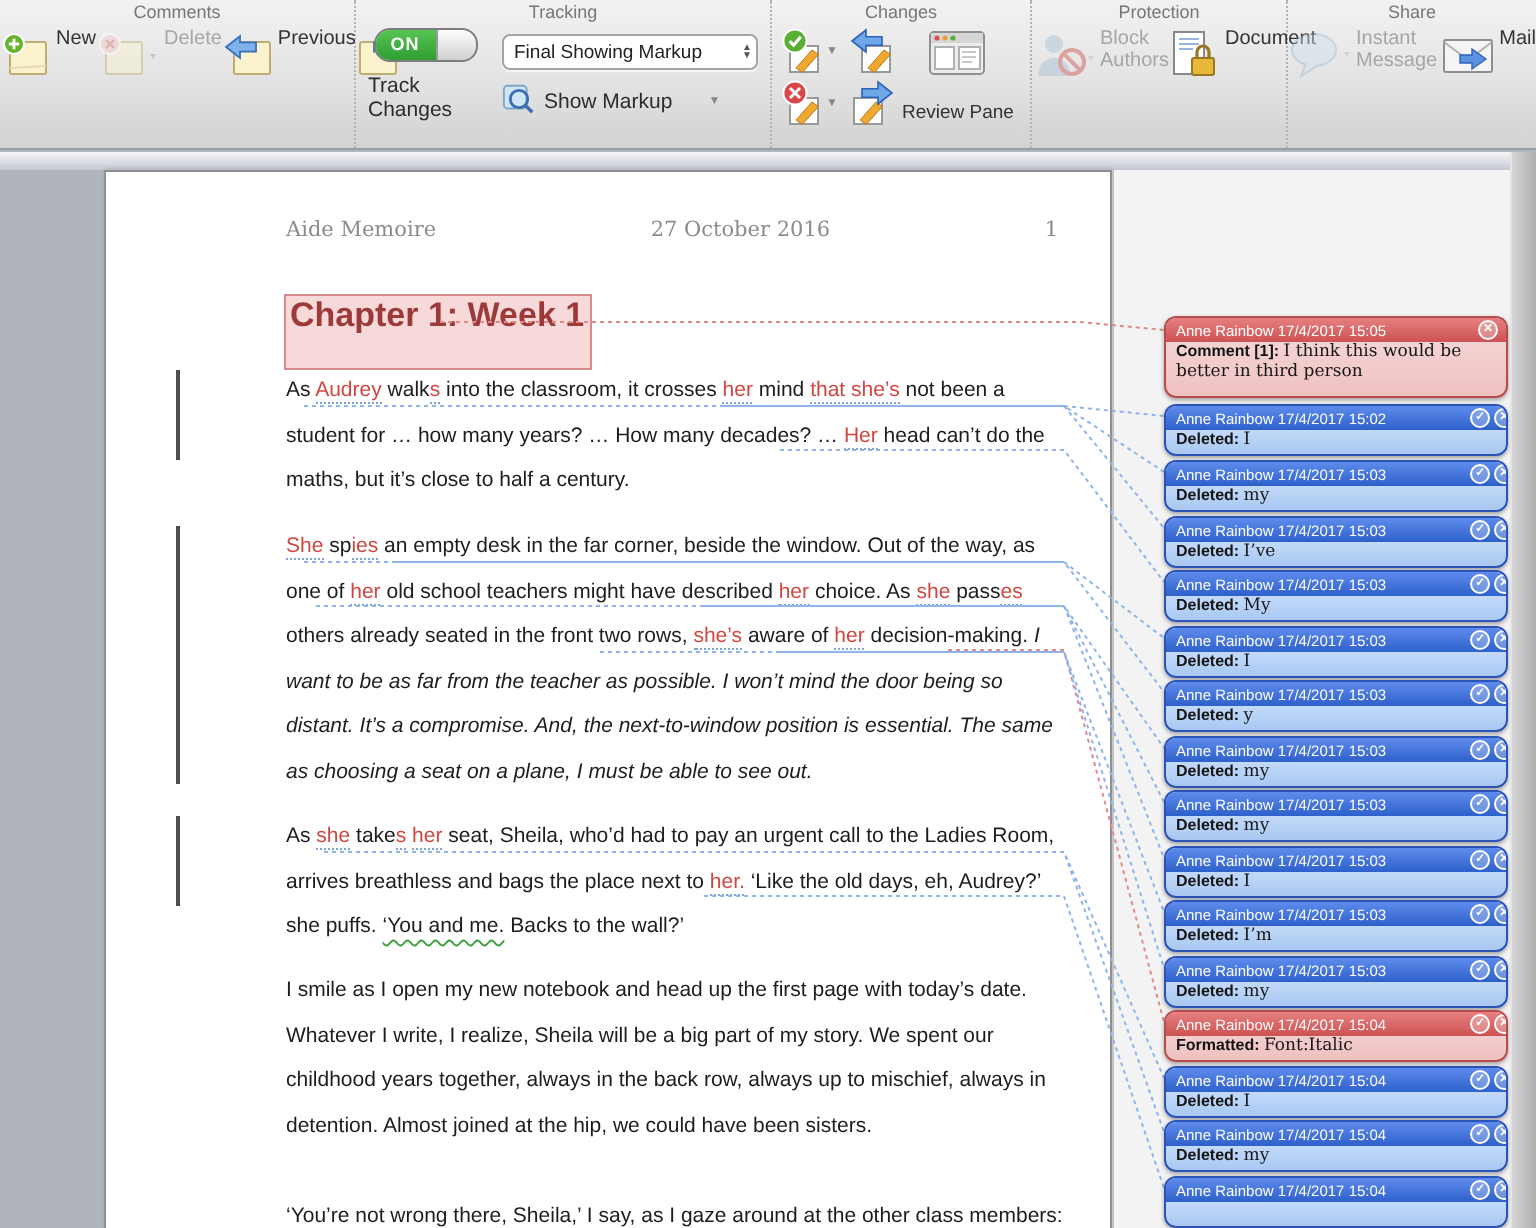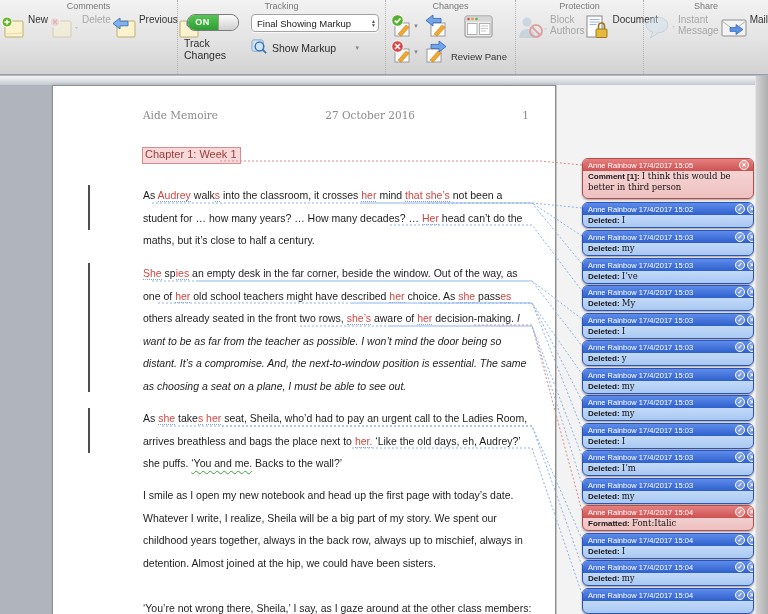--- a/index.html
+++ b/index.html
@@ -18,21 +18,21 @@
   .rgroup:last-child{border-right:none;}
   .rgroup-label{position:absolute;top:1px;left:0;right:0;text-align:center;font-size:9px;color:#777;}
   .rbody{display:flex;align-items:flex-start;justify-content:space-evenly;height:58px;}
   .rbtn{display:flex;flex-direction:row;gap:2px;font-size:10px;color:#333;cursor:default;}
   .rbtn .ric{height:28px;display:flex;align-items:center;}
   .rbtn.disabled{color:#a6a6a6;}
   .rbtn.disabled svg{opacity:.45;}
   .caret{font-size:6px;color:#888;align-self:center;margin-left:1px;}
   
   .trk-cols{display:flex;gap:10px;padding:0 6px;}
-  .trk-col{display:flex;flex-direction:column;gap:6px;align-items:center;}
+  .trk-col{display:flex;flex-direction:column;gap:6px;align-items:center;justify-content:flex-end;}
   .toggle{width:50px;height:15px;border-radius:8px;border:1px solid #7c7c7c;display:flex;overflow:hidden;background:#e8e8e8;}
   .toggle-on{width:30px;background:linear-gradient(#57c553,#2f9e33);color:#fff;font-size:9px;font-weight:bold;text-align:center;line-height:15px;letter-spacing:.5px;}
   .toggle-knob{flex:1;background:linear-gradient(#fdfdfd,#cfcfcf);border-left:1px solid #9a9a9a;border-radius:0 8px 8px 0;}
   .trk-label{font-size:10.5px;color:#2d2d2d;}
   .vdrop{width:128px;height:18px;background:#fff;border:1px solid #a3a3a3;border-radius:4px;display:flex;align-items:center;font-size:9.5px;color:#222;padding:0 2px 0 5px;box-sizing:border-box;box-shadow:0 1px 1px rgba(255,255,255,.8);}
   .vdrop .vtext{flex:1;white-space:nowrap;overflow:hidden;}
   .stepper{display:flex;flex-direction:column;line-height:4px;font-size:5px;color:#555;}
   .smk-row{display:flex;align-items:center;gap:4px;font-size:10.5px;color:#2d2d2d;}
   
   .chg-wrap{display:flex;align-items:flex-start;gap:4px;padding:0 4px;}
@@ -42,21 +42,21 @@
   
   #content{position:absolute;top:76px;left:0;right:0;bottom:0;background:#b0b4bd;}
   #topstrip{position:absolute;top:0;left:0;right:0;height:9px;background:linear-gradient(#f6f6f6,#c3c9d3);}
   #work{position:absolute;top:9px;left:0;right:0;bottom:0;}
   .page{position:absolute;left:52px;top:0;width:504px;bottom:0;background:#fff;border:1px solid #8f8f8f;border-bottom:none;box-sizing:border-box;box-shadow:1px 0 3px rgba(0,0,0,.18);}
   .markup-area{position:absolute;left:556px;right:12px;top:0;bottom:0;background:#f3f3f3;border-left:1px solid #c4c4c4;}
   .scroll-strip{position:absolute;right:0;top:0;bottom:0;width:12px;background:linear-gradient(90deg,#d4d4d4,#aeaeae);border-left:1px solid #e4e4e4;}
   
   .doc-header{position:absolute;left:143px;top:24px;width:386px;display:flex;font-family:"DejaVu Serif",serif;font-size:10.5px;color:#8b8b8b;}
   .doc-header .dh-center{flex:1;text-align:center;}
-  .chapter{position:absolute;left:142px;top:62px;font-size:11px;font-weight:normal;color:#9c3a3a;background:#f8d9d9;border:1px solid #da8c8c;padding:0 3px 3px 2px;}
+  .chapter{position:absolute;left:142px;top:62px;font-size:17px;font-weight:bold;color:#9c3a3a;background:#f8d9d9;border:1px solid #da8c8c;padding:0 3px 16px 2px;}
   .para{position:absolute;left:143px;width:392px;font-size:10.5px;line-height:22.6px;color:#1d1d1d;}
   .ins{color:#cf4741;border-bottom:1px dotted #7da3dd;}
   .em{font-style:italic;}
   .gr{text-decoration:underline wavy #3aa03a 1px;text-underline-offset:3px;}
   .change-bar{position:absolute;left:88px;width:2px;background:#4e4e4e;}
   
   #connectors{position:absolute;left:0;top:0;pointer-events:none;}
   
   .bubble{position:absolute;left:582px;width:172px;box-sizing:border-box;border-radius:6px;box-shadow:0 1px 2px rgba(0,0,0,.35);overflow:hidden;}
   .bubble.blue{border:1px solid #2b53b5;background:linear-gradient(#dcebff,#a9c8f2);}

